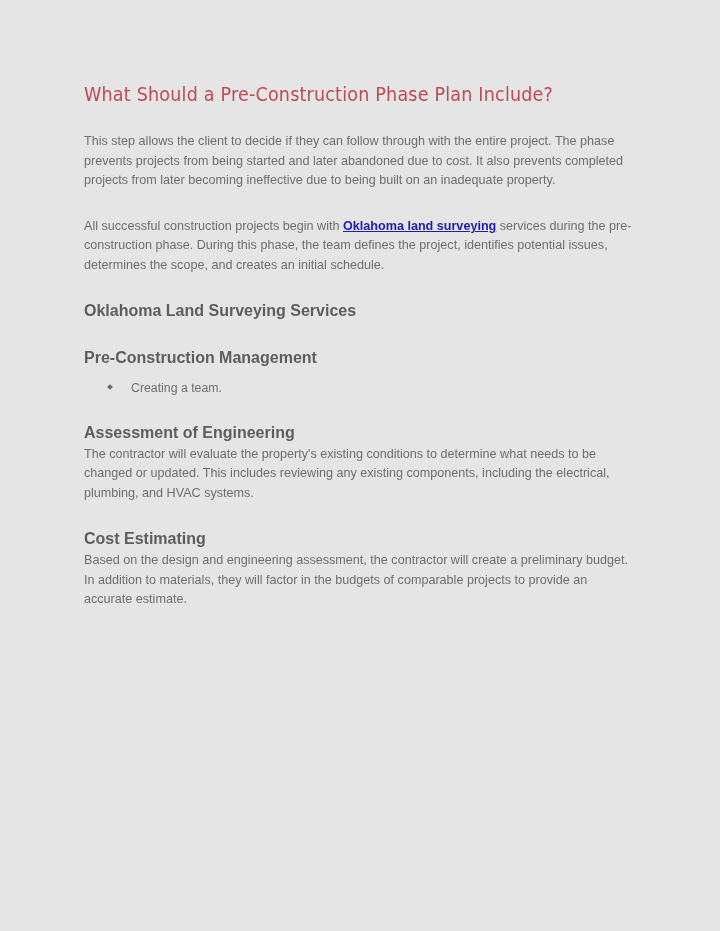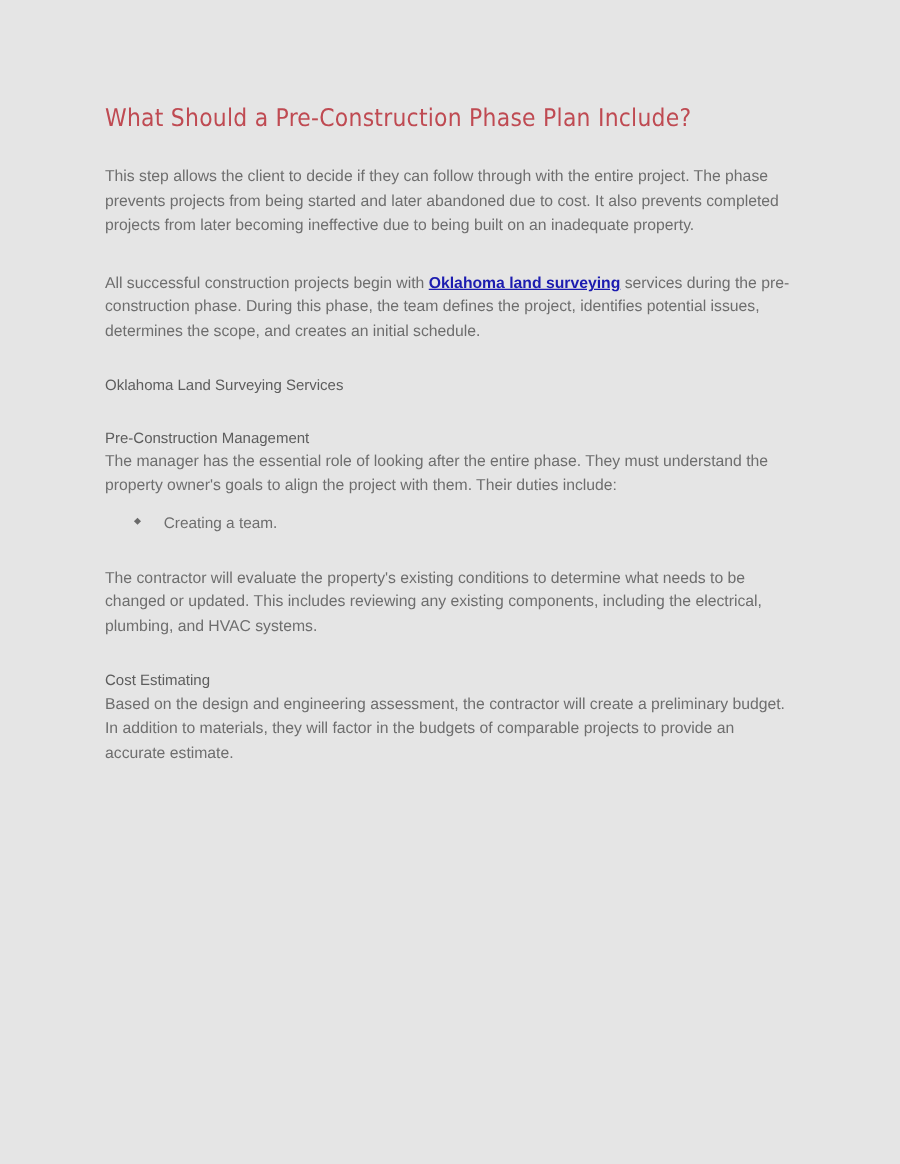--- a/index.html
+++ b/index.html
@@ -64,22 +64,22 @@
   .section-heading {
     font-size: 14.8px;
     font-weight: bold;
     color: #3a3a3a;
     margin: 0 0 15px 0;
     line-height: 1.25;
   }
 
   
   .sub-heading {
-    font-size: 12px;
-    font-weight: 400;
+    font-size: 16px;
+    font-weight: 700;
     color: #5d5d5d;
     margin: 0 0 1px 0;
     line-height: 1.3;
   }
 
   .block {
     margin-bottom: 26px;
   }
   .block:last-child {
     margin-bottom: 0;
@@ -124,31 +124,31 @@
 
     <p class="para"><span>All successful construction projects begin with </span><a class="inline-link">Oklahoma land surveying</a><span> services during the pre-construction phase. During this phase, the team defines the project, identifies potential issues, determines the scope, and creates an initial schedule.</span></p>
 
 
     <div class="block">
       <h3 class="sub-heading">Oklahoma Land Surveying Services</h3>
     </div>
 
     <div class="block">
       <h3 class="sub-heading">Pre-Construction Management</h3>
-      <p class="para tight">The manager has the essential role of looking after the entire phase. They must understand the property owner's goals to align the project with them. Their duties include:</p>
       <ul class="bullet-list">
         <li class="bullet-item">
           <span class="bullet-marker"></span>
           <span>Creating a team.</span>
         </li>
       </ul>
     </div>
 
 
     <div class="block">
+      <h3 class="sub-heading">Assessment of Engineering</h3>
       <p class="para tight">The contractor will evaluate the property's existing conditions to determine what needs to be changed or updated. This includes reviewing any existing components, including the electrical, plumbing, and HVAC systems.</p>
     </div>
 
     <div class="block">
       <h3 class="sub-heading">Cost Estimating</h3>
       <p class="para tight">Based on the design and engineering assessment, the contractor will create a preliminary budget. In addition to materials, they will factor in the budgets of comparable projects to provide an accurate estimate.</p>
     </div>
 
   </div>
 </div>

